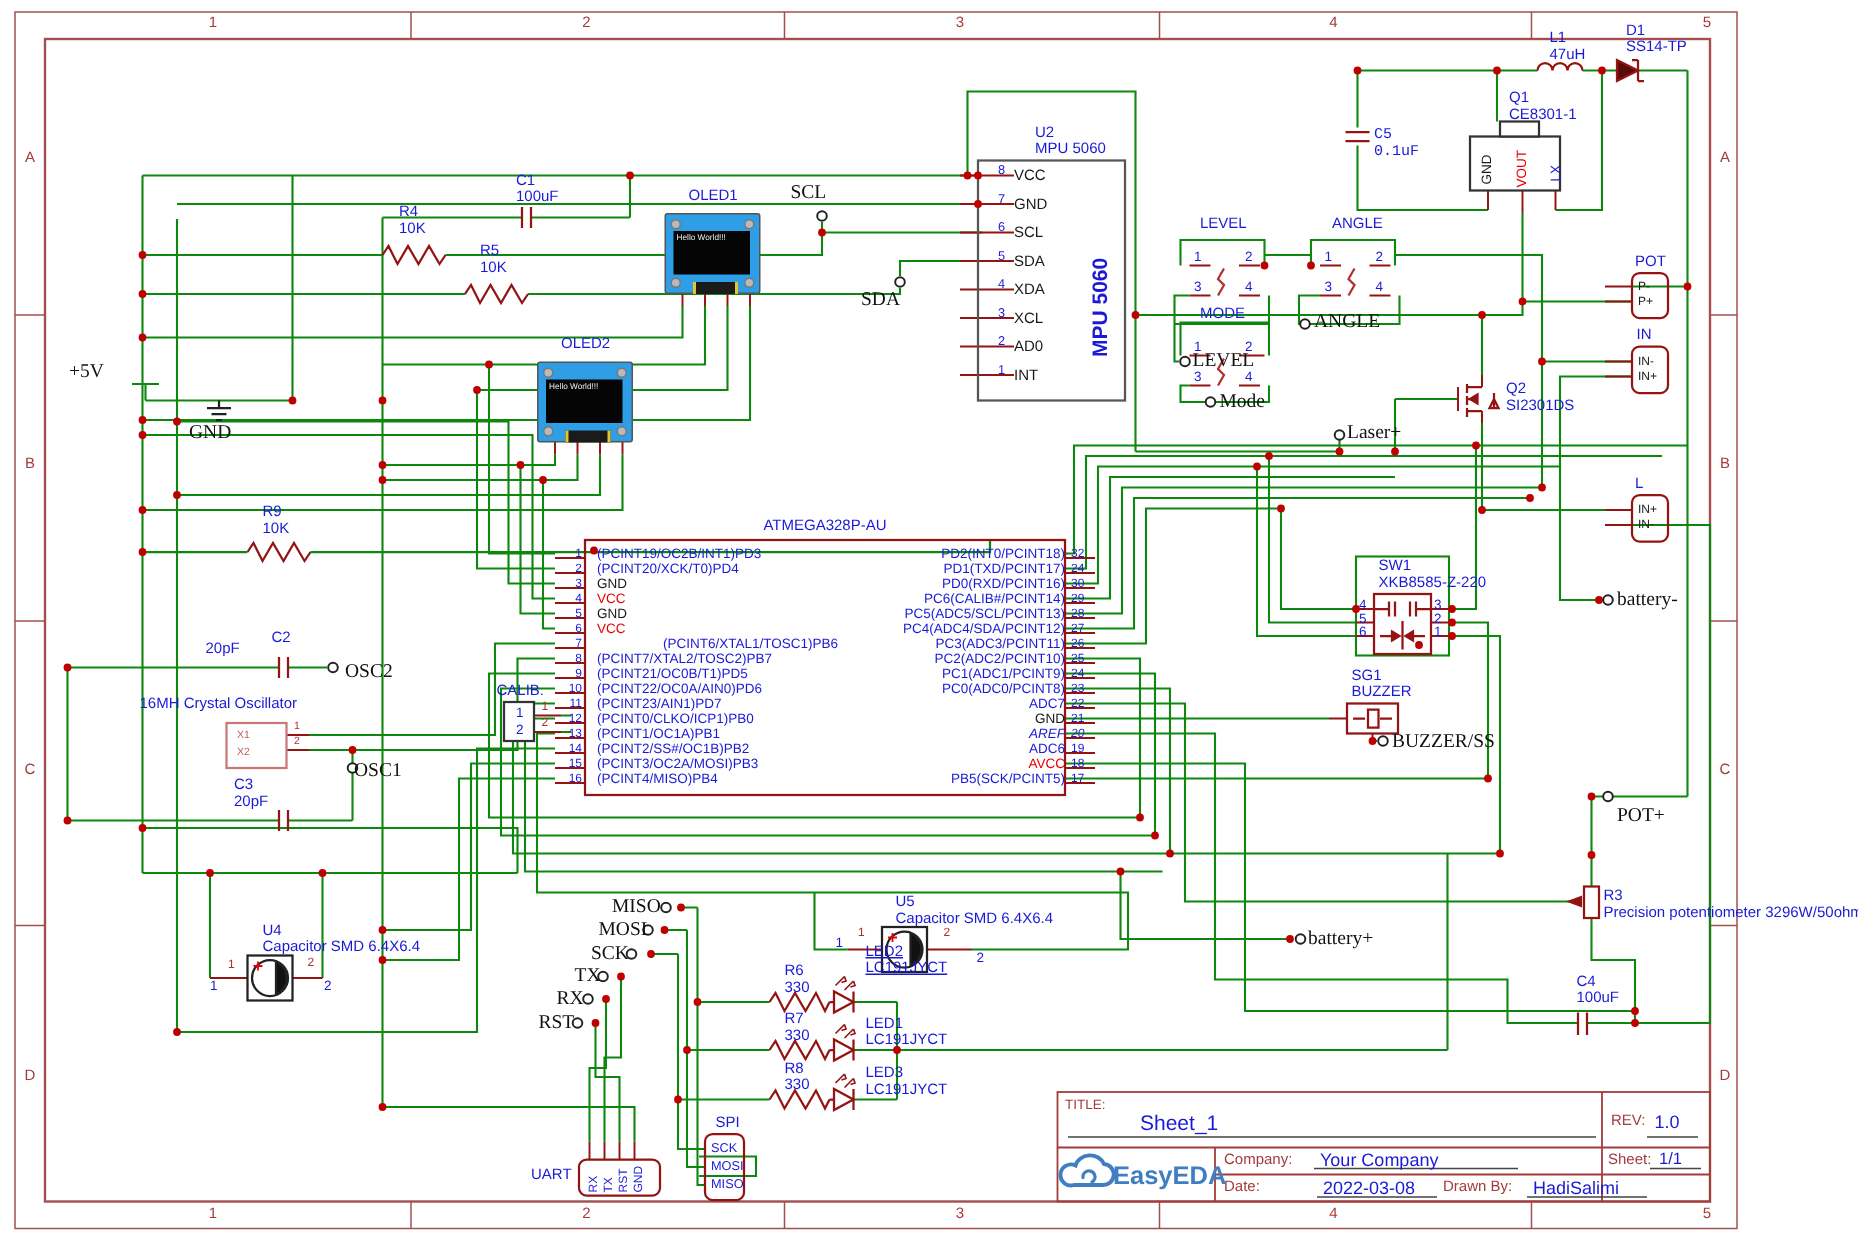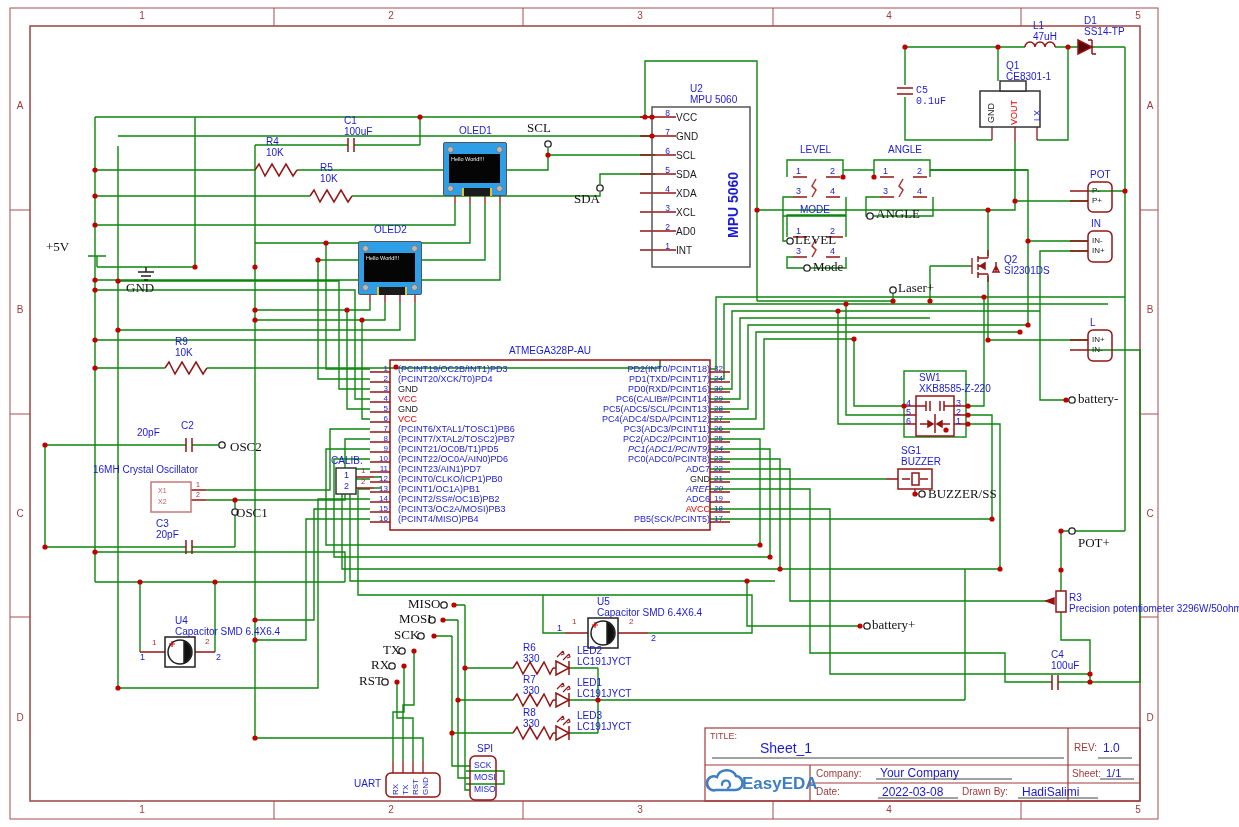--- a/index.html
+++ b/index.html
@@ -402,21 +402,21 @@
 <div class="lbl" style="left:1006px;top:61px;"><span>Q1</span><br><span>CE8301-1</span></div>
 <div class="lbl" style="left:1004px;top:255px;"><span>Q2</span><br><span>SI2301DS</span></div>
 <div class="lbl" style="left:919px;top:373px;"><span>SW1</span><br><span>XKB8585-Z-220</span></div>
 <div class="lbl" style="left:901px;top:446px;"><span>SG1</span><br><span>BUZZER</span></div>
 <div class="lbl" style="left:1069px;top:593px;"><span>R3</span><br><span>Precision potentiometer 3296W/50ohm</span></div>
 <div class="lbl" style="left:175px;top:616px;"><span>U4</span><br><span>Capacitor SMD 6.4X6.4</span></div>
 <div class="lbl" style="left:597px;top:597px;"><span>U5</span><br><span>Capacitor SMD 6.4X6.4</span></div>
 <div class="lbl" style="left:523px;top:643px;"><span>R6</span><br><span>330</span></div>
 <div class="lbl" style="left:523px;top:675px;"><span>R7</span><br><span>330</span></div>
 <div class="lbl" style="left:523px;top:708px;"><span>R8</span><br><span>330</span></div>
-<div class="lbl" style="left:577px;top:646px;"><span>LED2</span><br><span>LC191JYCT</span></div>
+<div class="lbl" style="left:577px;top:630px;text-decoration:underline;"><span>LED2</span><br><span>LC191JYCT</span></div>
 <div class="lbl" style="left:577px;top:678px;"><span>LED1</span><br><span>LC191JYCT</span></div>
 <div class="lbl" style="left:577px;top:711px;"><span>LED3</span><br><span>LC191JYCT</span></div>
 <div class="lbl" style="left:93px;top:465px;">16MH Crystal Oscillator</div>
 <div class="lbl fs7" style="left:158px;top:487px;color:#c06060;">X1</div>
 <div class="lbl fs7" style="left:158px;top:498px;color:#c06060;">X2</div>
 <div class="lbl fs7 t-dred" style="left:196px;top:481px;">1</div>
 <div class="lbl fs7 t-dred" style="left:196px;top:491px;">2</div>
 <div class="lbl" style="left:331px;top:456px;">CALIB.</div>
 <div class="lbl fs9" style="left:344px;top:471px;">1</div>
 <div class="lbl fs9" style="left:344px;top:482px;">2</div>
@@ -528,21 +528,21 @@
       <span class="plab" style="color: rgb(26, 26, 26);">GND</span>
     </div>
 
     <div class="pinrow" style="top: 414px;">
       <span class="pnum">6</span>
       <span class="plab" style="color: rgb(232, 0, 0);">VCC</span>
     </div>
 
     <div class="pinrow" style="top: 424px;">
       <span class="pnum">7</span>
-      <span class="plab" style="color: rgb(26, 26, 214);">(PCINT6/XTAL1/TOSC1)PB6</span>
+      <span class="plab" style="color: rgb(26, 26, 214); margin-left: 44px;">(PCINT6/XTAL1/TOSC1)PB6</span>
     </div>
 
     <div class="pinrow" style="top: 434px;">
       <span class="pnum">8</span>
       <span class="plab" style="color: rgb(26, 26, 214);">(PCINT7/XTAL2/TOSC2)PB7</span>
     </div>
 
     <div class="pinrow" style="top: 444px;">
       <span class="pnum">9</span>
       <span class="plab" style="color: rgb(26, 26, 214);">(PCINT21/OC0B/T1)PD5</span>
@@ -618,21 +618,21 @@
     <div class="pinrow-r" style="top: 424px;">
       <span class="plab" style="color: rgb(26, 26, 214);">PC3(ADC3/PCINT11)</span>
       <span class="pnum">26</span>
     </div>
 
     <div class="pinrow-r" style="top: 434px;">
       <span class="plab" style="color: rgb(26, 26, 214);">PC2(ADC2/PCINT10)</span>
       <span class="pnum">25</span>
     </div>
 
-    <div class="pinrow-r" style="top: 444px; font-style: italic;">
+    <div class="pinrow-r" style="top: 444px;">
       <span class="plab" style="color: rgb(26, 26, 214);">PC1(ADC1/PCINT9)</span>
       <span class="pnum">24</span>
     </div>
 
     <div class="pinrow-r" style="top: 454px;">
       <span class="plab" style="color: rgb(26, 26, 214);">PC0(ADC0/PCINT8)</span>
       <span class="pnum">23</span>
     </div>
 
     <div class="pinrow-r" style="top: 464px;">

